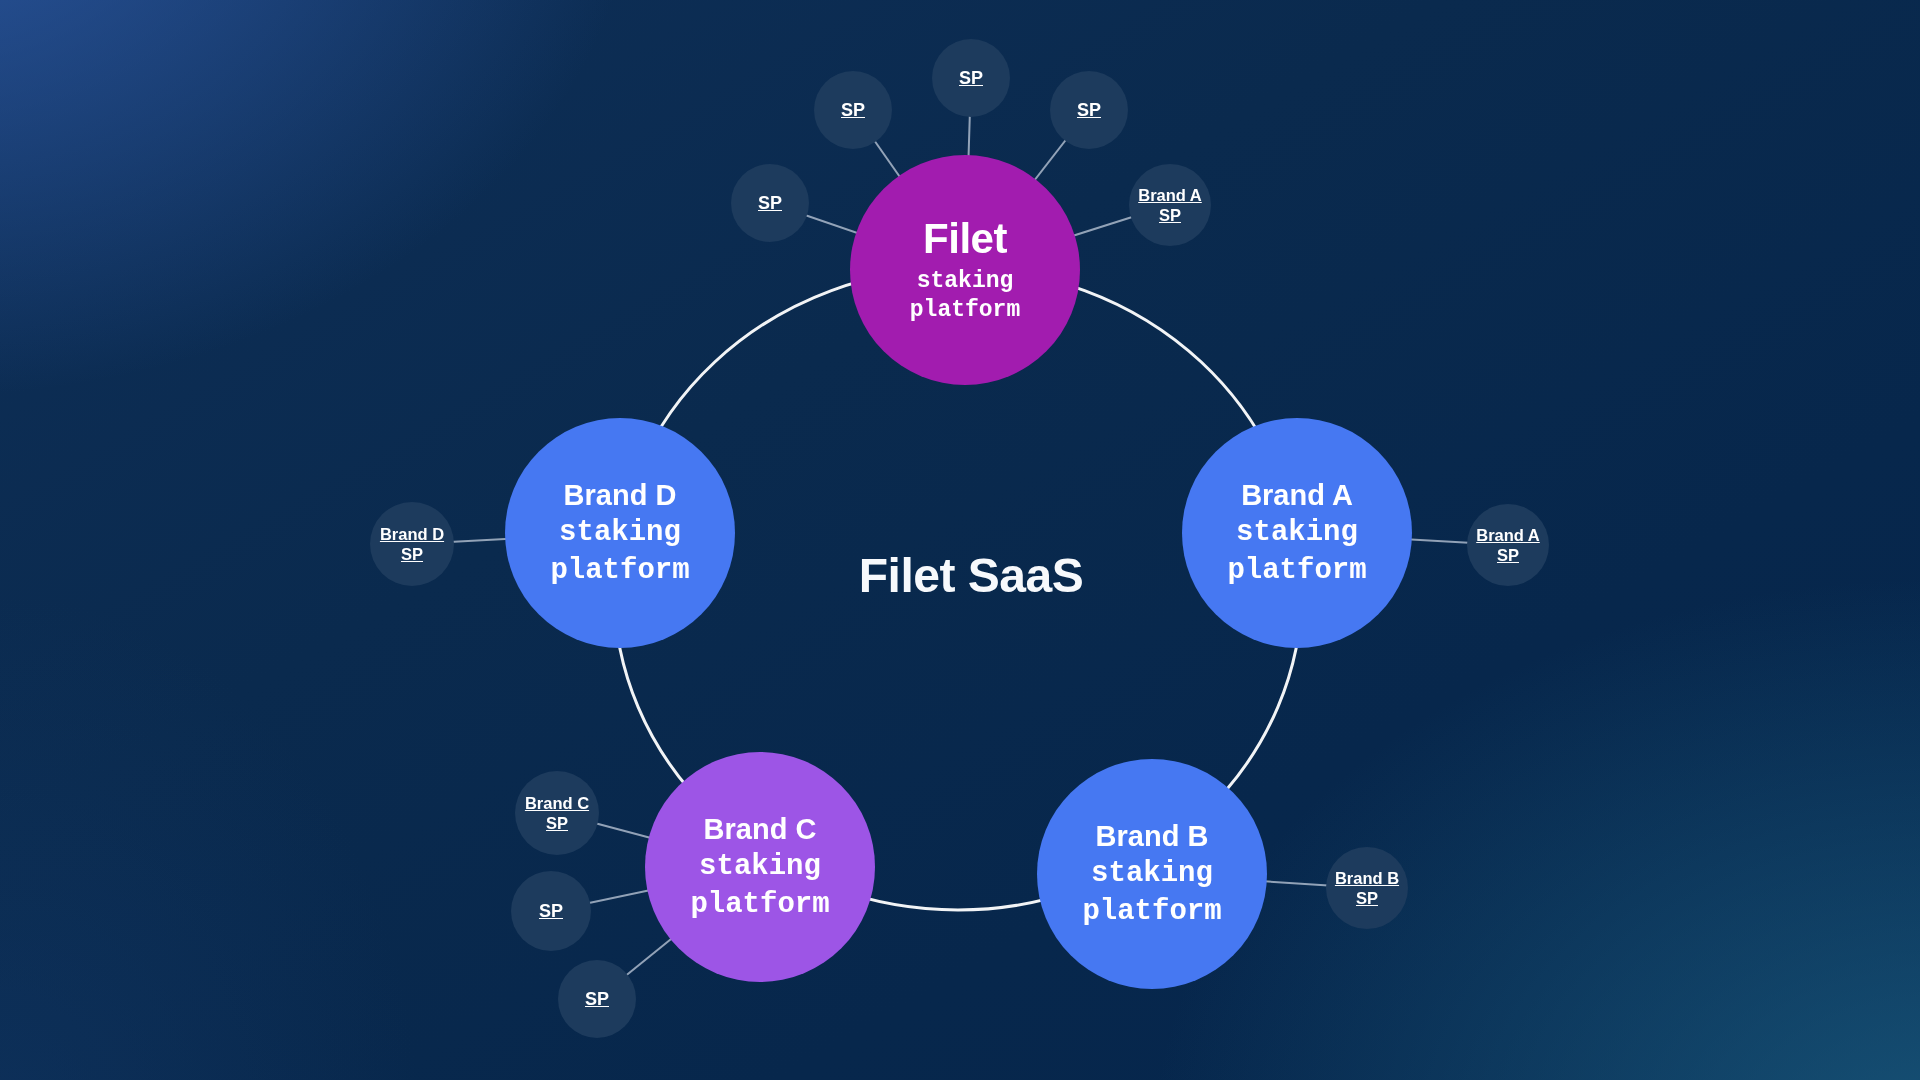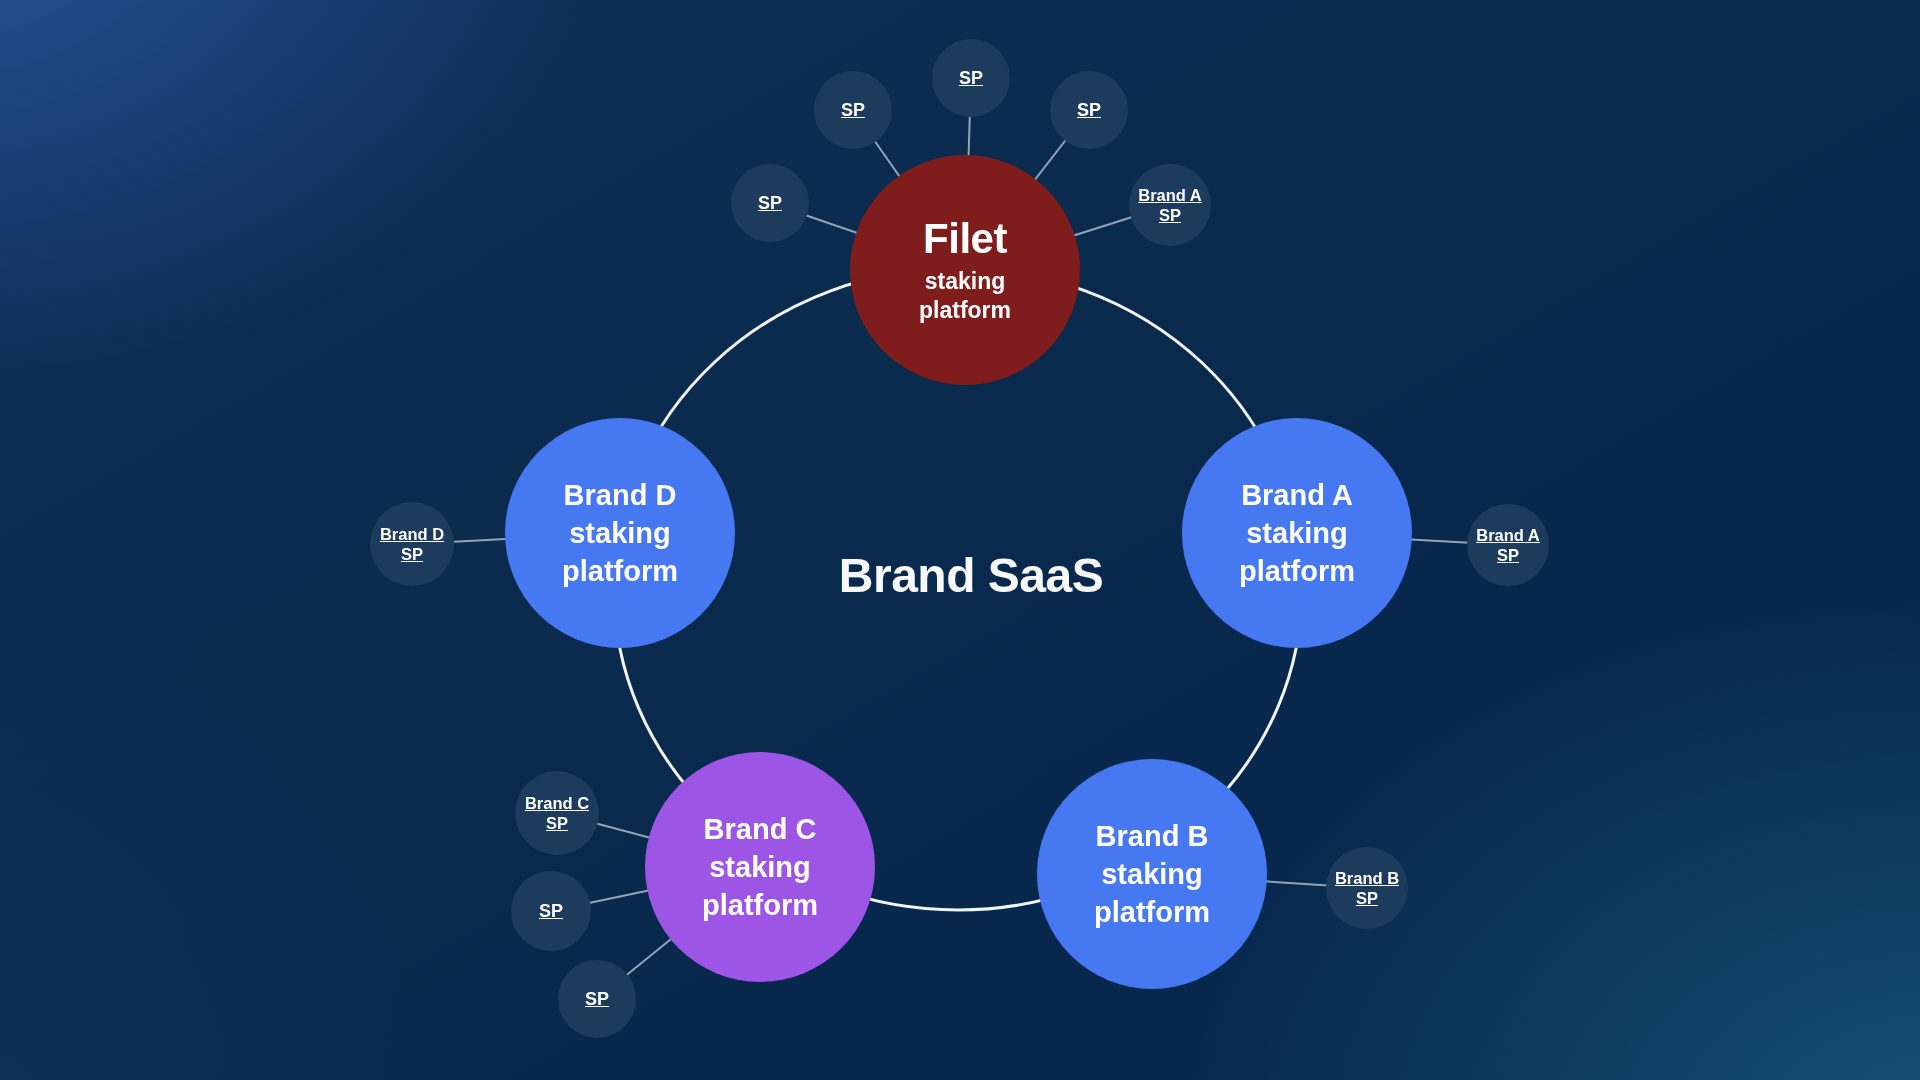--- a/index.html
+++ b/index.html
@@ -14,21 +14,21 @@
   }
   .stage{position:absolute;inset:0;}
   svg.wires{position:absolute;left:0;top:0;}
   .node{
     position:absolute;border-radius:50%;
     display:flex;flex-direction:column;align-items:center;justify-content:center;
     text-align:center;color:#FFFFFF;
   }
   .platform{width:230px;height:230px;}
   .platform .ptitle{font-weight:700;font-size:29px;line-height:38px;}
-  .platform .psub{font-weight:700;font-size:29px;line-height:38px;white-space:pre-line;}
+  .platform .psub{font-weight:700;font-size:29px;line-height:38px;white-space:pre-line;font-family:Liberation Mono, monospace;}
   .platform.hero .ptitle{font-size:42px;line-height:46px;letter-spacing:-0.5px;}
   .platform.hero .psub{font-size:23px;line-height:29px;margin-top:5px;}
   .sat{font-weight:700;font-size:18px;line-height:21px;white-space:pre-line;text-decoration:underline;}
   .sat.two-line{font-size:16.5px;line-height:20px;}
   .center-title{
     position:absolute;left:771px;top:543px;width:400px;height:64px;
     display:flex;align-items:center;justify-content:center;
     color:#F7F9FC;font-weight:700;font-size:48px;letter-spacing:-0.5px;
   }
 </style>
@@ -68,21 +68,21 @@
 SP</div>
 
   <div class="node sat two-line" style="left: 515px; top: 771px; width: 84px; height: 84px; background: rgb(29, 59, 93);">Brand C
 SP</div>
   <div class="node sat" style="left: 511px; top: 871px; width: 80px; height: 80px; background: rgb(29, 59, 93);">SP</div>
   <div class="node sat" style="left: 558px; top: 960px; width: 78px; height: 78px; background: rgb(29, 59, 93);">SP</div>
 
   <div class="node sat two-line" style="left: 370px; top: 502px; width: 84px; height: 84px; background: rgb(29, 59, 93);">Brand D
 SP</div>
 
-  <div class="node platform hero" style="left: 850px; top: 155px; background: #7f1d1d;">
+  <div class="node platform hero" style="left: 850px; top: 155px; background: #a21caf;">
     <div class="ptitle">Filet</div>
     <div class="psub">staking
 platform</div>
   </div>
 
   <div class="node platform" style="left: 1182px; top: 418px; background: rgb(70, 120, 242);">
     <div class="ptitle">Brand A</div>
     <div class="psub">staking
 platform</div>
   </div>
@@ -98,15 +98,15 @@
     <div class="psub">staking
 platform</div>
   </div>
 
   <div class="node platform" style="left: 505px; top: 418px; background: rgb(70, 120, 242);">
     <div class="ptitle">Brand D</div>
     <div class="psub">staking
 platform</div>
   </div>
 
-  <div class="center-title">Brand SaaS</div>
+  <div class="center-title">Filet SaaS</div>
 
 </div>
 
 </body></html>

